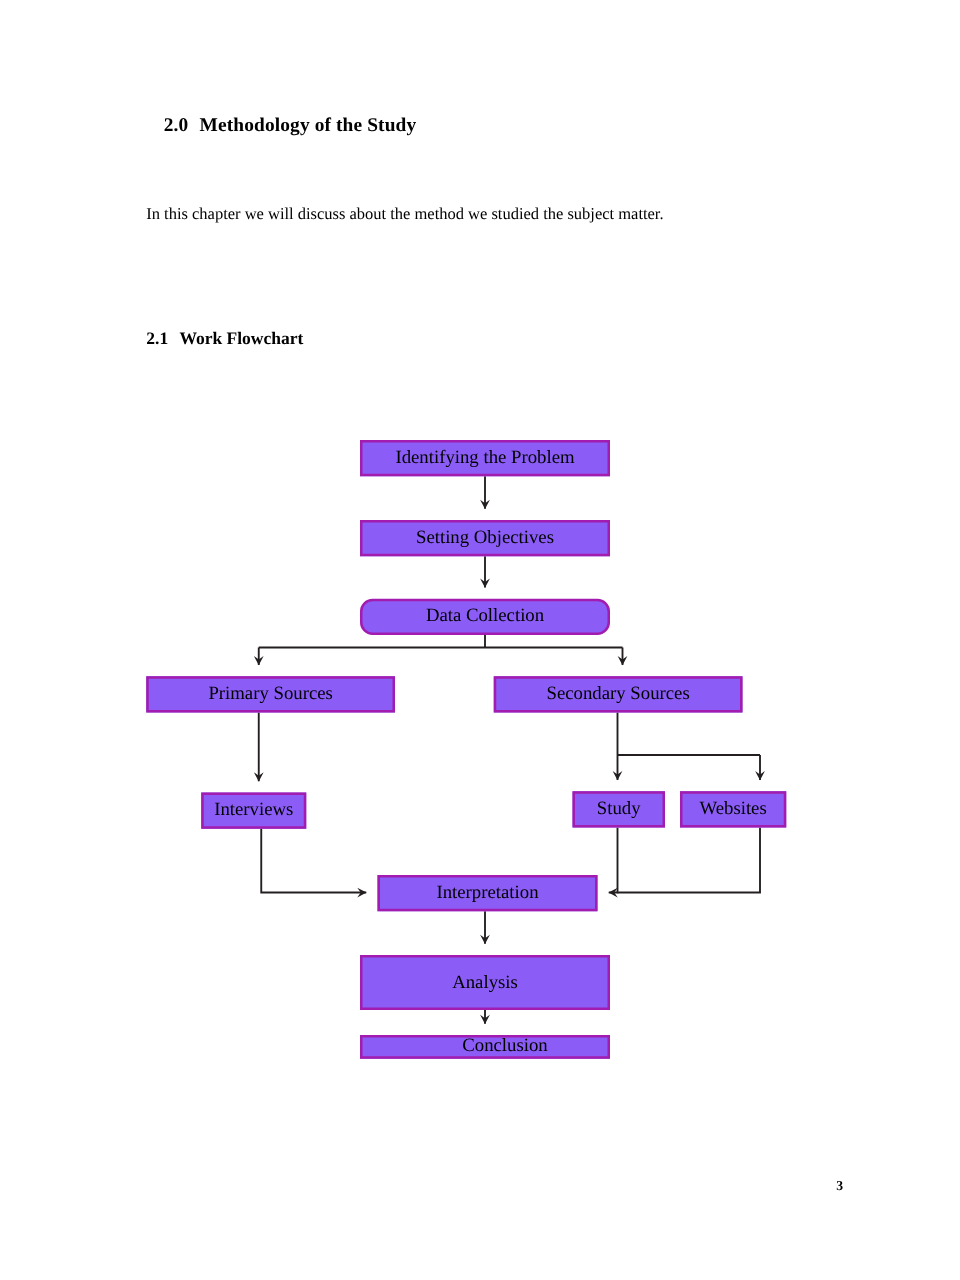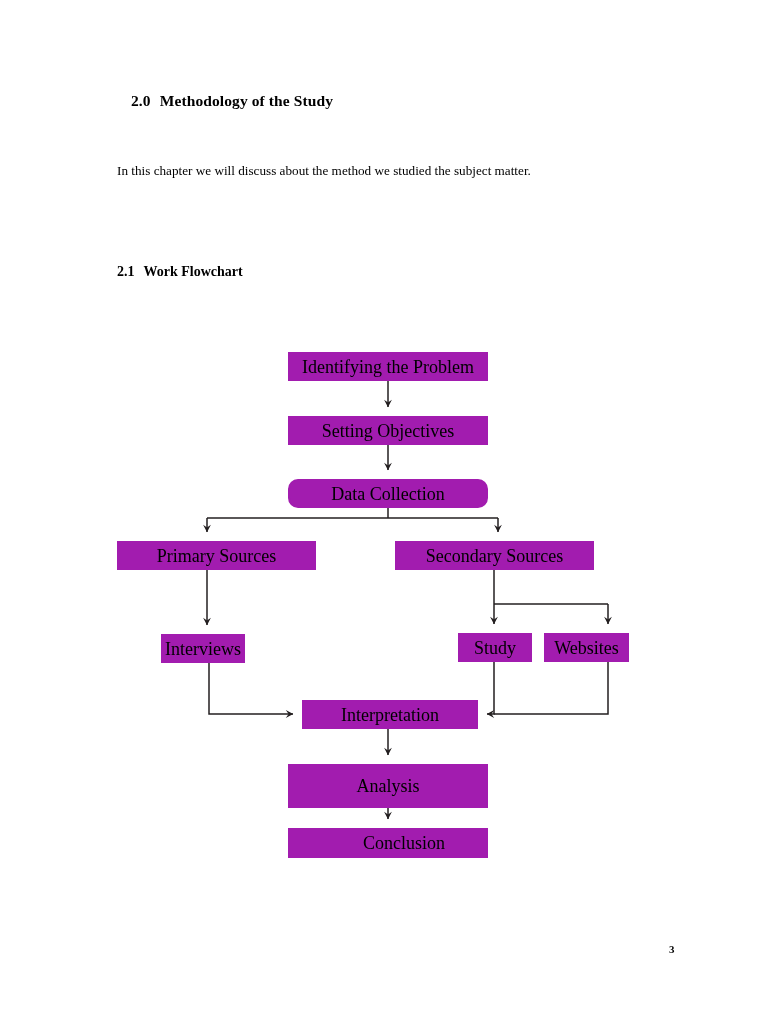--- a/index.html
+++ b/index.html
@@ -73,25 +73,25 @@
     left: 0;
     top: 0;
     width: 768px;
     height: 1024px;
     overflow: visible;
   }
   .node {
     position: absolute;
     box-sizing: border-box;
     border: 2px solid #a21caf;
-    background: #a21caf;
+    background: #8b5cf6;
     display: flex;
     align-items: center;
     justify-content: center;
-    font-size: 18px;
+    font-size: 15px;
     line-height: 1;
     color: #000000;
     white-space: nowrap;
   }
 </style>
 </head>
 <body>
 
 <div class="page">
 
@@ -185,21 +185,21 @@
     </div>
 
     <div class="node" style="left:302px; top:700px; width:176px; height:29px;">
       <span>Interpretation</span>
     </div>
 
     <div class="node" style="left:288px; top:764px; width:200px; height:44px;">
       <span>Analysis</span>
     </div>
 
-    <div class="node" style="left:288px; top:828px; width:200px; height:30px;padding-left:32px;">
+    <div class="node" style="left:288px; top:828px; width:200px; height:19px;padding-left:32px;">
       <span>Conclusion</span>
     </div>
 
   </div>
 
   <div class="page-number">3</div>
 
 </div>
 
 </body></html>

